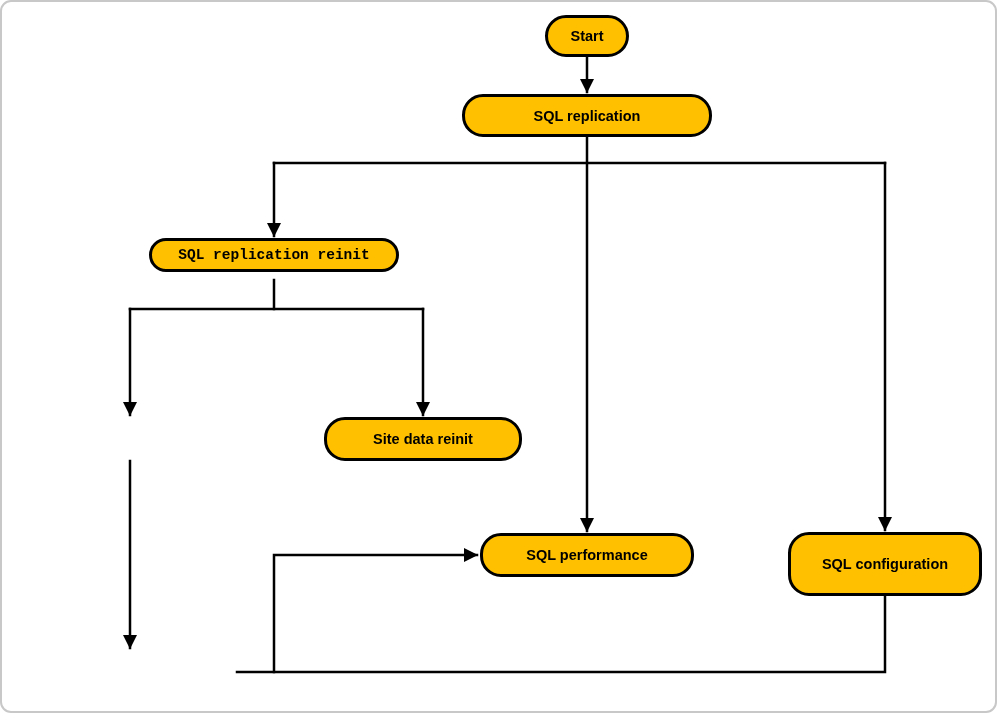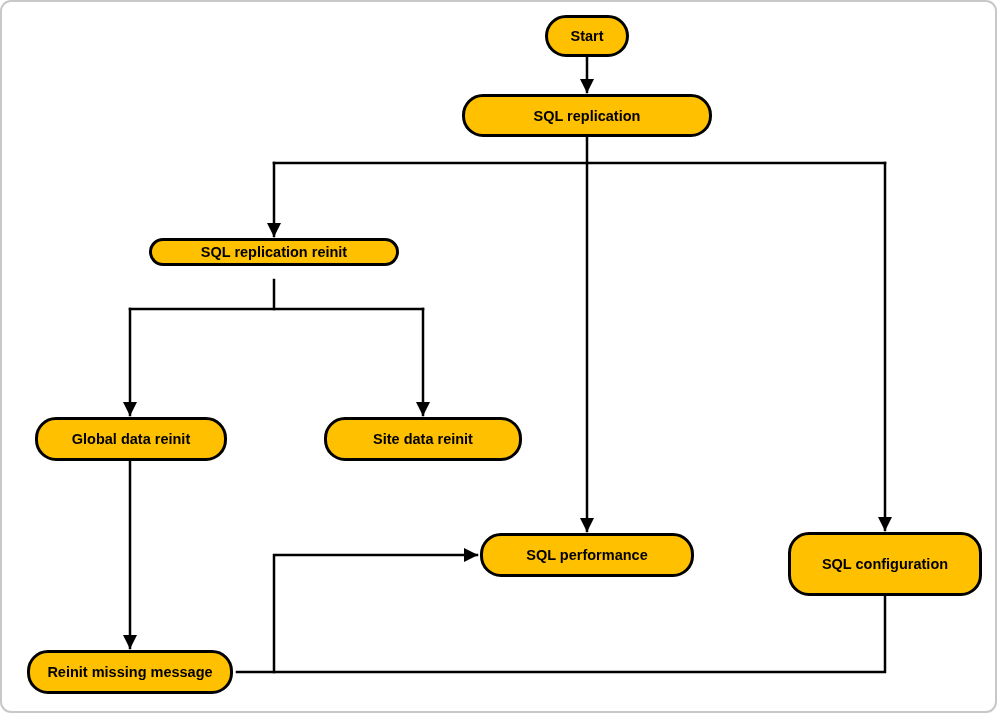--- a/index.html
+++ b/index.html
@@ -45,21 +45,21 @@
     display: flex;
     align-items: center;
     justify-content: center;
     font-size: 14.5px;
     font-weight: 700;
     color: #000000;
     white-space: nowrap;
   }
   #node-start                  { left: 543px; top: 13px;  width: 84px;  height: 42px; }
   #node-sql-replication        { left: 460px; top: 92px;  width: 250px; height: 43px; }
-  #node-sql-replication-reinit { left: 147px; top: 236px; width: 250px; height: 28px; }
+  #node-sql-replication-reinit { left: 147px; top: 236px; width: 250px; height: 34px; font-family: Liberation Mono, monospace; }
   #node-global-data-reinit     { left: 33px;  top: 415px; width: 192px; height: 44px; }
   #node-site-data-reinit       { left: 322px; top: 415px; width: 198px; height: 44px; }
   #node-sql-performance        { left: 478px; top: 531px; width: 214px; height: 44px; }
   #node-sql-configuration      { left: 786px; top: 530px; width: 194px; height: 64px; }
   #node-reinit-missing-message { left: 25px;  top: 648px; width: 206px; height: 44px; }
 </style>
 </head>
 <body>
 
 <div class="canvas">
@@ -101,33 +101,27 @@
   </div>
 
   <div class="node" id="node-sql-replication">
     <span>SQL replication</span>
   </div>
 
   <div class="node" id="node-sql-replication-reinit">
     <span>SQL replication reinit</span>
   </div>
 
-  <div class="node" id="node-global-data-reinit">
-    <span>Global data reinit</span>
-  </div>
 
   <div class="node" id="node-sql-performance">
     <span>SQL performance</span>
   </div>
 
   <div class="node" id="node-site-data-reinit">
     <span>Site data reinit</span>
   </div>
 
   <div class="node" id="node-sql-configuration">
     <span>SQL configuration</span>
   </div>
 
-  <div class="node" id="node-reinit-missing-message">
-    <span>Reinit missing message</span>
-  </div>
 
 </div>
 
 </body></html>

